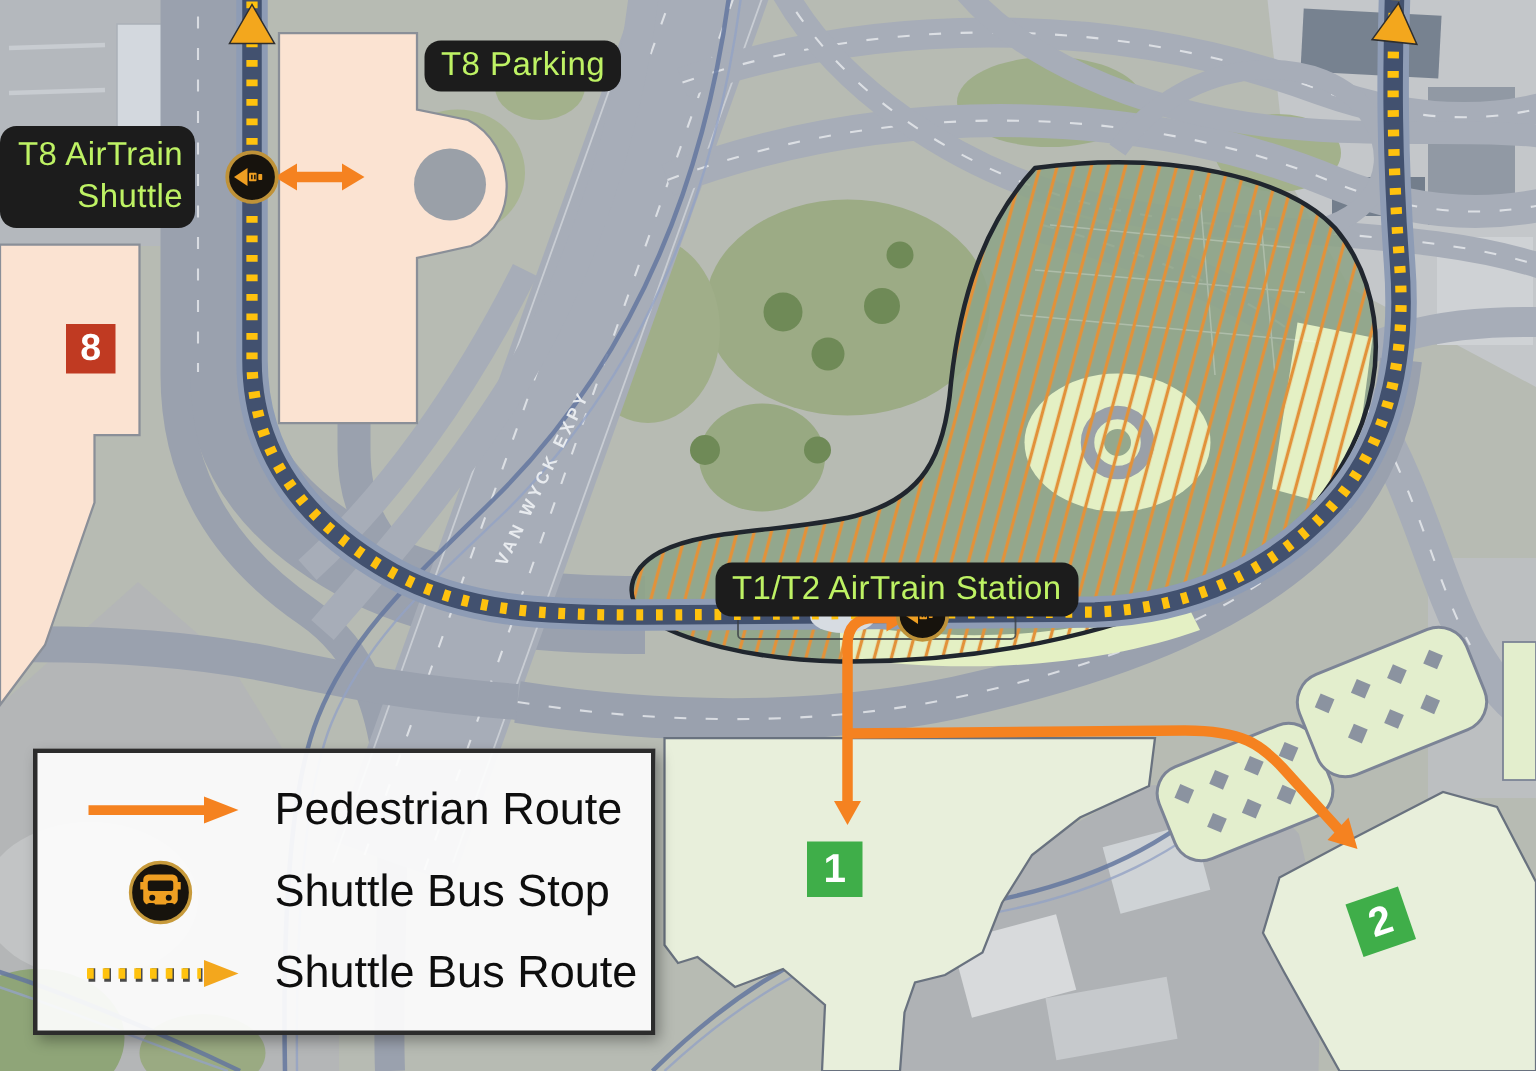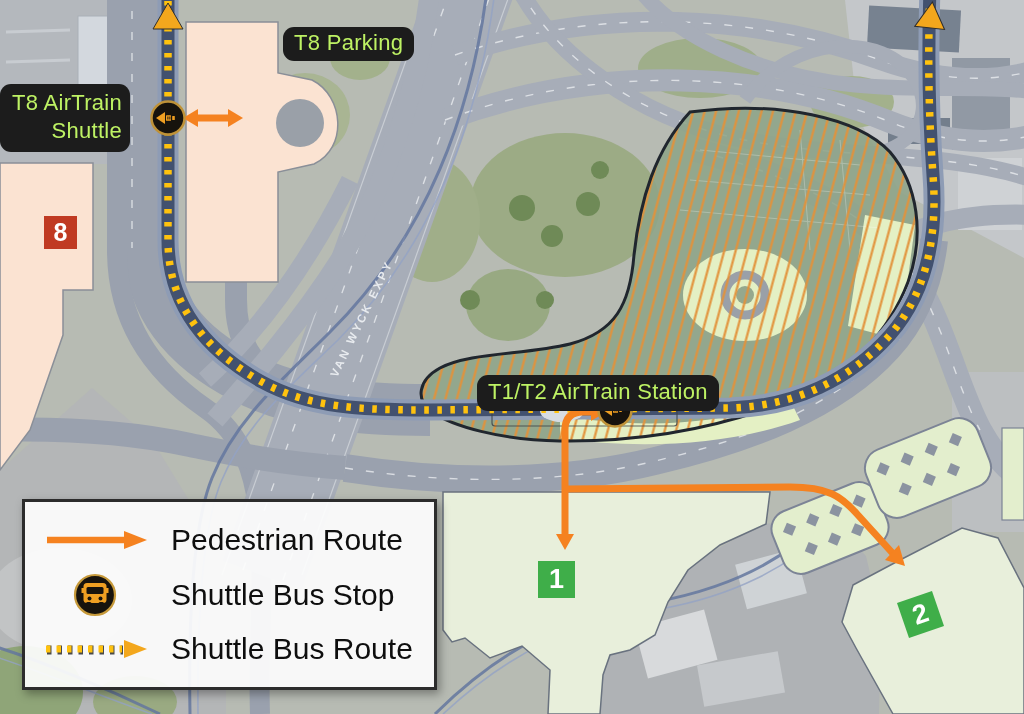--- a/index.html
+++ b/index.html
@@ -29,21 +29,21 @@
   #badge-8{left:44px;top:216px;width:33px;height:33px;background:#c03a22;font-size:25px;}
   #badge-1{left:538px;top:561px;width:37px;height:37px;background:#3fae49;font-size:27px;}
   #badge-2{left:902px;top:596px;width:37px;height:37px;background:#3fae49;font-size:27px;
            transform:rotate(-19deg);}
 
   
   .legend{position:absolute;left:22px;top:499px;width:415px;height:191px;
           background:rgba(253,253,253,.93);border:3px solid #2c2c2c;box-sizing:border-box;
           box-shadow:3px 4px 9px rgba(0,0,0,.35);
           display:flex;flex-direction:column;justify-content:space-evenly;padding:6px 0;}
-  .legend-row{display:flex;align-items:center;padding-left:4px;text-align:center;}
+  .legend-row{display:flex;align-items:center;padding-left:16px;text-align:center;}
   .legend-icon{width:132px;display:flex;justify-content:center;align-items:center;flex:none;}
   .legend-label{font-size:30px;color:#0e0e0e;margin-left:10px;}
 </style>
 </head>
 <body>
 
 <div class="stage">
 
 <svg class="map" width="1024" height="714" viewBox="0 0 1024 714">
   <defs>

